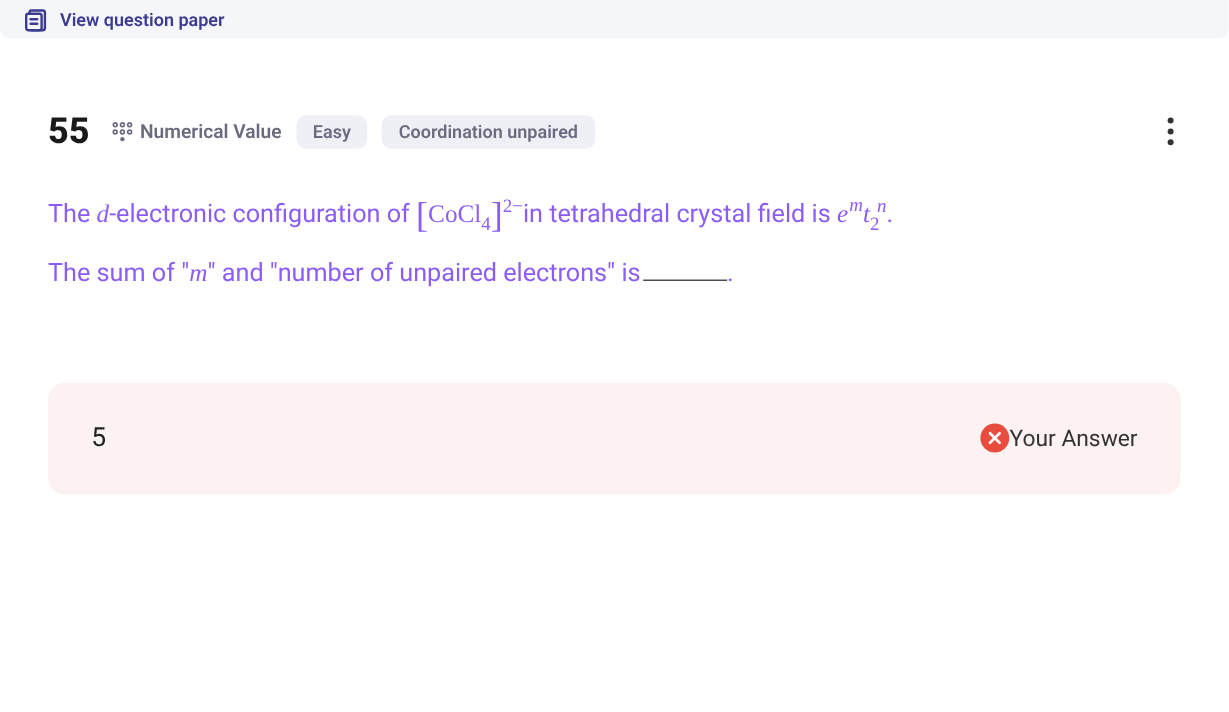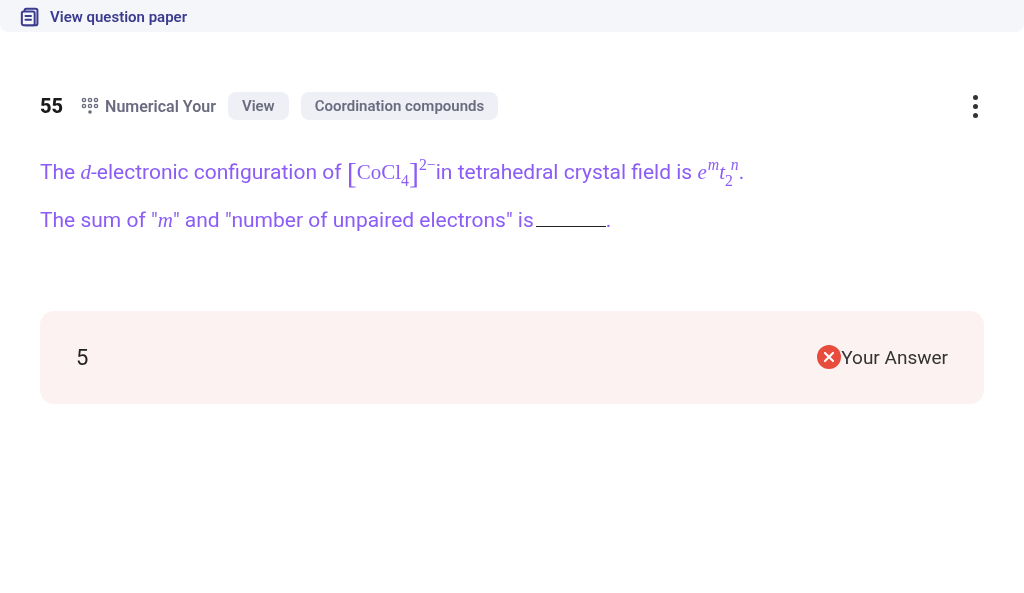--- a/index.html
+++ b/index.html
@@ -31,21 +31,21 @@
   .content {
     padding: 60px 40px 0 40px;
   }
   .meta-row {
     display: flex;
     align-items: center;
     gap: 12px;
     margin-bottom: 24px;
   }
   .q-number {
-    font-size: 20px;
+    font-size: 30px;
     font-weight: 800;
     color: #1a1a1a;
     margin-right: 6px;
   }
   .type-chip {
     display: flex;
     align-items: center;
     gap: 6px;
     color: #6b6b80;
     font-weight: 600;
@@ -155,25 +155,25 @@
     <span class="type-chip">
       <svg class="dots-icon" width="18" height="18" viewBox="0 0 18 18">
         <circle cx="3" cy="3" r="1.6" fill="none" stroke="#6b6b80" stroke-width="1.4"></circle>
         <circle cx="9" cy="3" r="1.6" fill="none" stroke="#6b6b80" stroke-width="1.4"></circle>
         <circle cx="15" cy="3" r="1.6" fill="none" stroke="#6b6b80" stroke-width="1.4"></circle>
         <circle cx="3" cy="9" r="1.6" fill="none" stroke="#6b6b80" stroke-width="1.4"></circle>
         <circle cx="9" cy="9" r="1.6" fill="none" stroke="#6b6b80" stroke-width="1.4"></circle>
         <circle cx="15" cy="9" r="1.6" fill="none" stroke="#6b6b80" stroke-width="1.4"></circle>
         <circle cx="9" cy="15" r="1.8" fill="#6b6b80"></circle>
       </svg>
-      <span>Numerical Your</span>
+      <span>Numerical Value</span>
     </span>
 
-    <span class="pill">View</span>
-    <span class="pill">Coordination compounds</span>
+    <span class="pill">Easy</span>
+    <span class="pill">Coordination unpaired</span>
 
     <span class="spacer"></span>
 
     <span class="kebab">
       <span></span>
         <span></span>
         <span></span>
     </span>
   </div>
 

